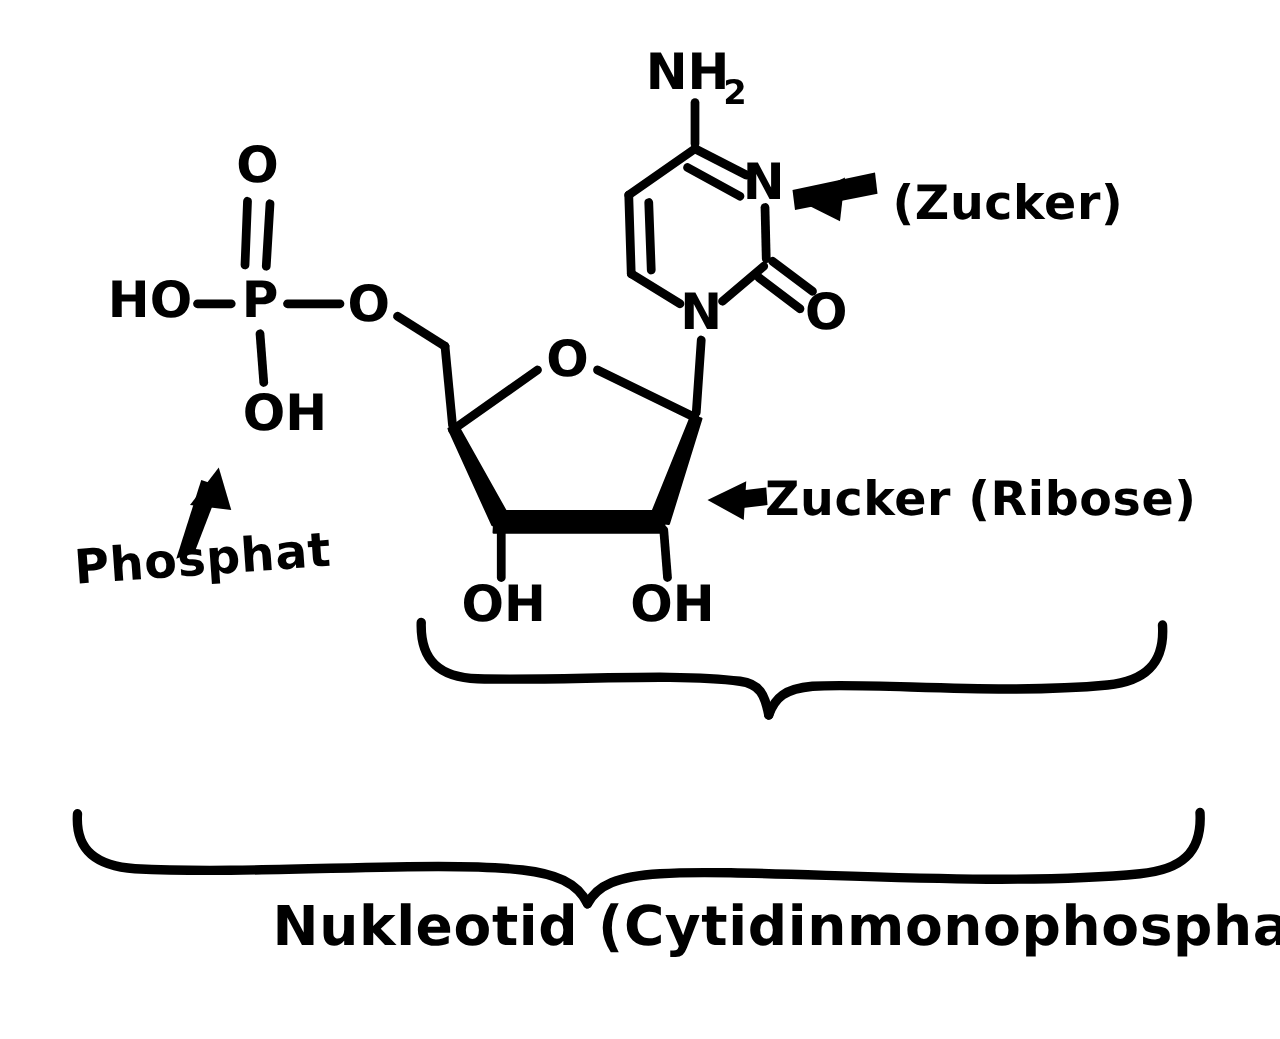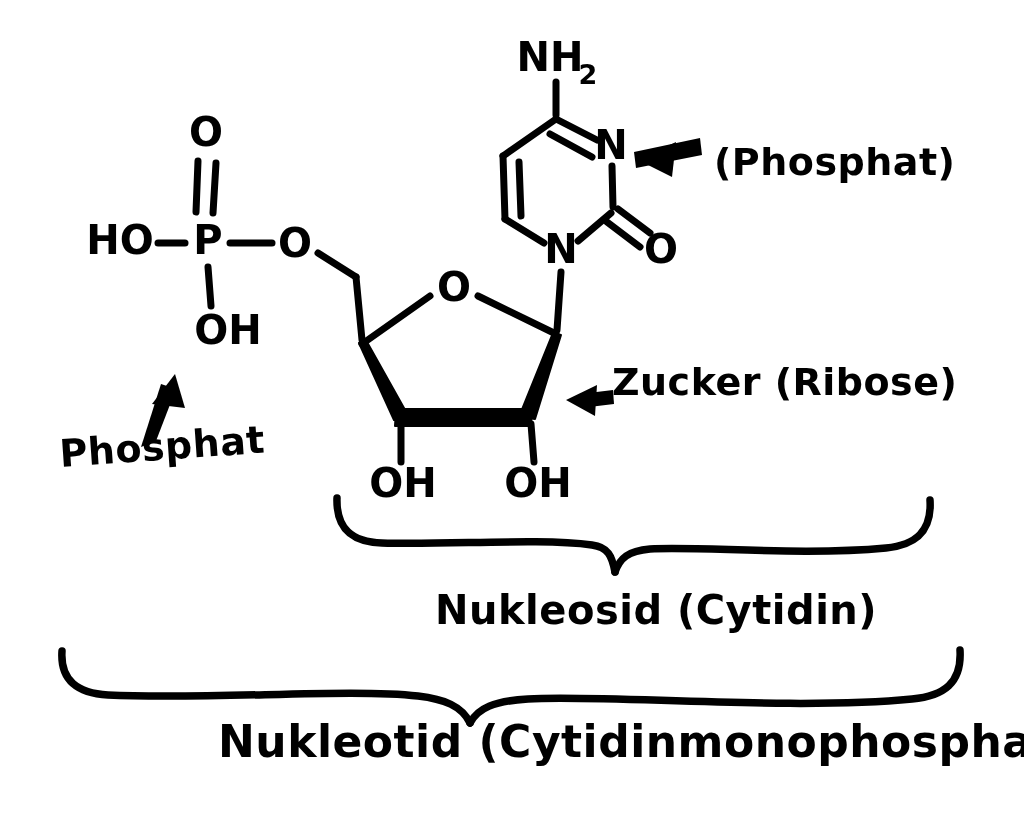--- a/index.html
+++ b/index.html
@@ -67,21 +67,21 @@
     position: absolute;
     font-family: "DejaVu Sans", sans-serif;
     font-weight: bold;
     color: #000000;
     white-space: nowrap;
     letter-spacing: 0.5px;
   }
   .lbl-nukleobase  { left: 714px; top: 88px;  font-size: 38px; }
   .lbl-cytosin     { left: 714px; top: 140px; font-size: 38px; }
   .lbl-phosphat    { left: 58px;  top: 432px; font-size: 38px; transform: rotate(-4deg); transform-origin: left top; }
-  .lbl-zucker      { left: 612px; top: 360px; font-size: 38px; }
+  .lbl-zucker      { left: 612px; top: 377px; font-size: 38px; }
   .lbl-nukleosid   { left: 435px; top: 587px; font-size: 40px; }
   .lbl-nukleotid   { left: 218px; top: 716px; font-size: 44px; }
 </style>
 </head>
 <body>
 
 <div id="canvas">
 
   <svg class="layer" viewBox="0 0 1024 831">
 
@@ -186,23 +186,22 @@
                              C 444 699, 462 706, 470 723"></path>
       <path class="brace" d="M 960 650
                              C 962 683, 944 696, 912 699
                              C 790 711, 600 694, 528 699
                              C 494 701, 478 708, 470 723"></path>
     </g>
 
   </svg>
 
 
-  <div class="handlabel lbl-cytosin">(Phosphat)</div>
+  <div class="handlabel lbl-cytosin">(Zucker)</div>
 
   <div class="handlabel lbl-phosphat">Phosphat</div>
 
   <div class="handlabel lbl-zucker">Zucker (Ribose)</div>
 
-  <div class="handlabel lbl-nukleosid">Nukleosid (Cytidin)</div>
 
   <div class="handlabel lbl-nukleotid">Nukleotid (Cytidinmonophosphat)</div>
 
 </div>
 
 </body></html>

